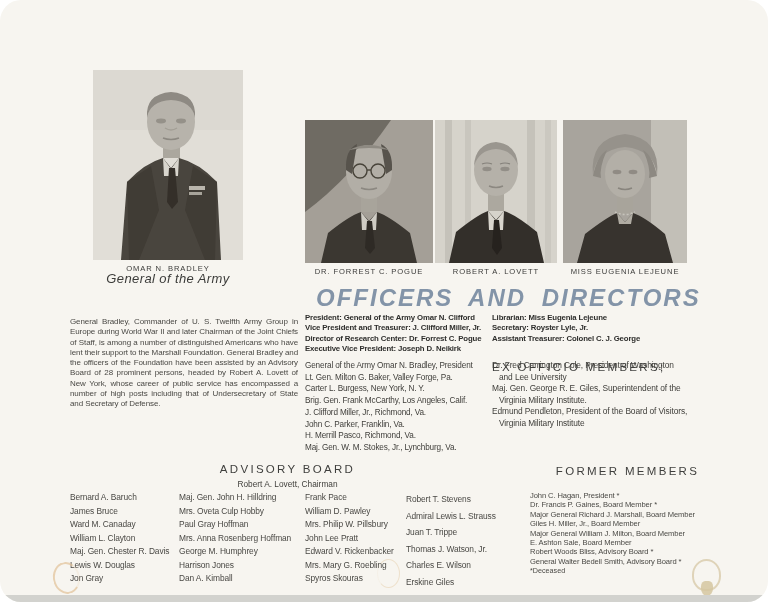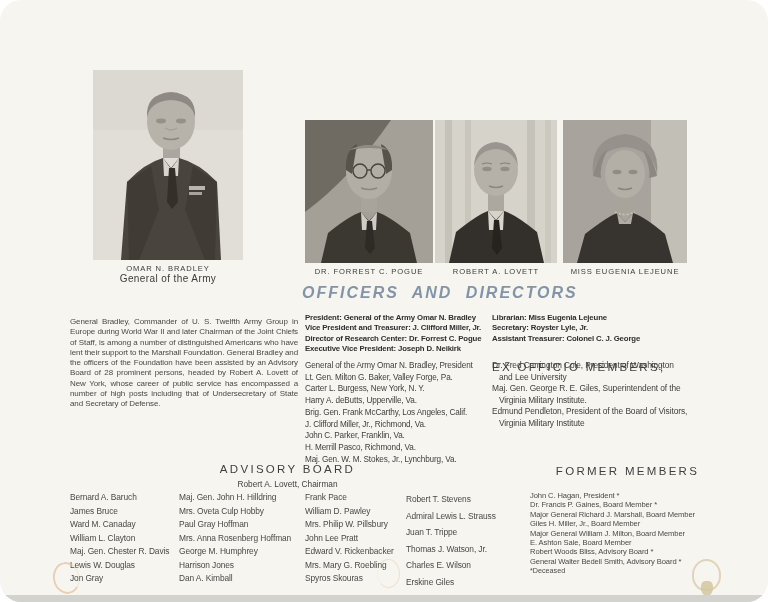--- a/index.html
+++ b/index.html
@@ -16,24 +16,24 @@
   .photo{display:block;}
   figcaption{
     text-align:center;
     font-size:7.6px;
     letter-spacing:0.9px;
     color:#3b3b39;
     line-height:9.5px;
     margin-top:4px;
     white-space:nowrap;
   }
-  .cap2{font-size:10px;letter-spacing:0.4px;}
+  .cap2{font-size:13px;letter-spacing:0.4px;font-style:italic;}
   .title{
-    position:absolute;left:302px;top:284px;
-    font-size:16px;font-weight:bold;font-style:italic;
+    position:absolute;left:316px;top:284px;
+    font-size:24px;font-weight:bold;font-style:italic;
     letter-spacing:2px;word-spacing:7px;
     white-space:nowrap;
   }
   .bio{
     position:absolute;left:70px;top:317px;width:228px;
     font-size:8px;line-height:10.3px;letter-spacing:-0.1px;
     text-align:justify;color:#4a4945;
   }
   .officers{
     position:absolute;
@@ -197,36 +197,35 @@
       <path d="M52,92 Q62,97 72,92" stroke="#c6c3bb" stroke-width="1.6" fill="none" stroke-dasharray="2 2"></path>
     </svg>
     <figcaption>MISS EUGENIA LEJEUNE</figcaption>
   </figure>
 
   <div class="title" style="color:#8394a8;">OFFICERS AND DIRECTORS</div>
 
   <div class="bio">General Bradley, Commander of U. S. Twelfth Army Group in Europe during World War II and later Chairman of the Joint Chiefs of Staff, is among a number of distinguished Americans who have lent their support to the Marshall Foundation. General Bradley and the officers of the Foundation have been assisted by an Advisory Board of 28 prominent persons, headed by Robert A. Lovett of New York, whose career of public service has encompassed a number of high posts including that of Undersecretary of State and Secretary of Defense.</div>
 
   <div class="officers off-left">
-      <div>President: General of the Army Omar N. Bradley</div>
+      <div>President: General of the Army Omar N. Clifford</div>
       <div>Vice President and Treasurer: J. Clifford Miller, Jr.</div>
       <div>Director of Research Center: Dr. Forrest C. Pogue</div>
       <div>Executive Vice President: Joseph D. Neikirk</div>
     </div>
   <div class="officers off-right">
       <div>Librarian: Miss Eugenia Lejeune</div>
       <div>Secretary: Royster Lyle, Jr.</div>
       <div>Assistant Treasurer: Colonel C. J. George</div>
     </div>
 
   <div class="directors">
       <div>General of the Army Omar N. Bradley, President</div>
       <div>Lt. Gen. Milton G. Baker, Valley Forge, Pa.</div>
       <div>Carter L. Burgess, New York, N. Y.</div>
-      <div>Harry A. deButts, Upperville, Va.</div>
       <div>Brig. Gen. Frank McCarthy, Los Angeles, Calif.</div>
       <div>J. Clifford Miller, Jr., Richmond, Va.</div>
       <div>John C. Parker, Franklin, Va.</div>
       <div>H. Merrill Pasco, Richmond, Va.</div>
       <div>Maj. Gen. W. M. Stokes, Jr., Lynchburg, Va.</div>
     </div>
 
   <div class="sec-heading exo-heading">EX OFFICIO MEMBERS;</div>
   <div class="exo-list">
       <div>

